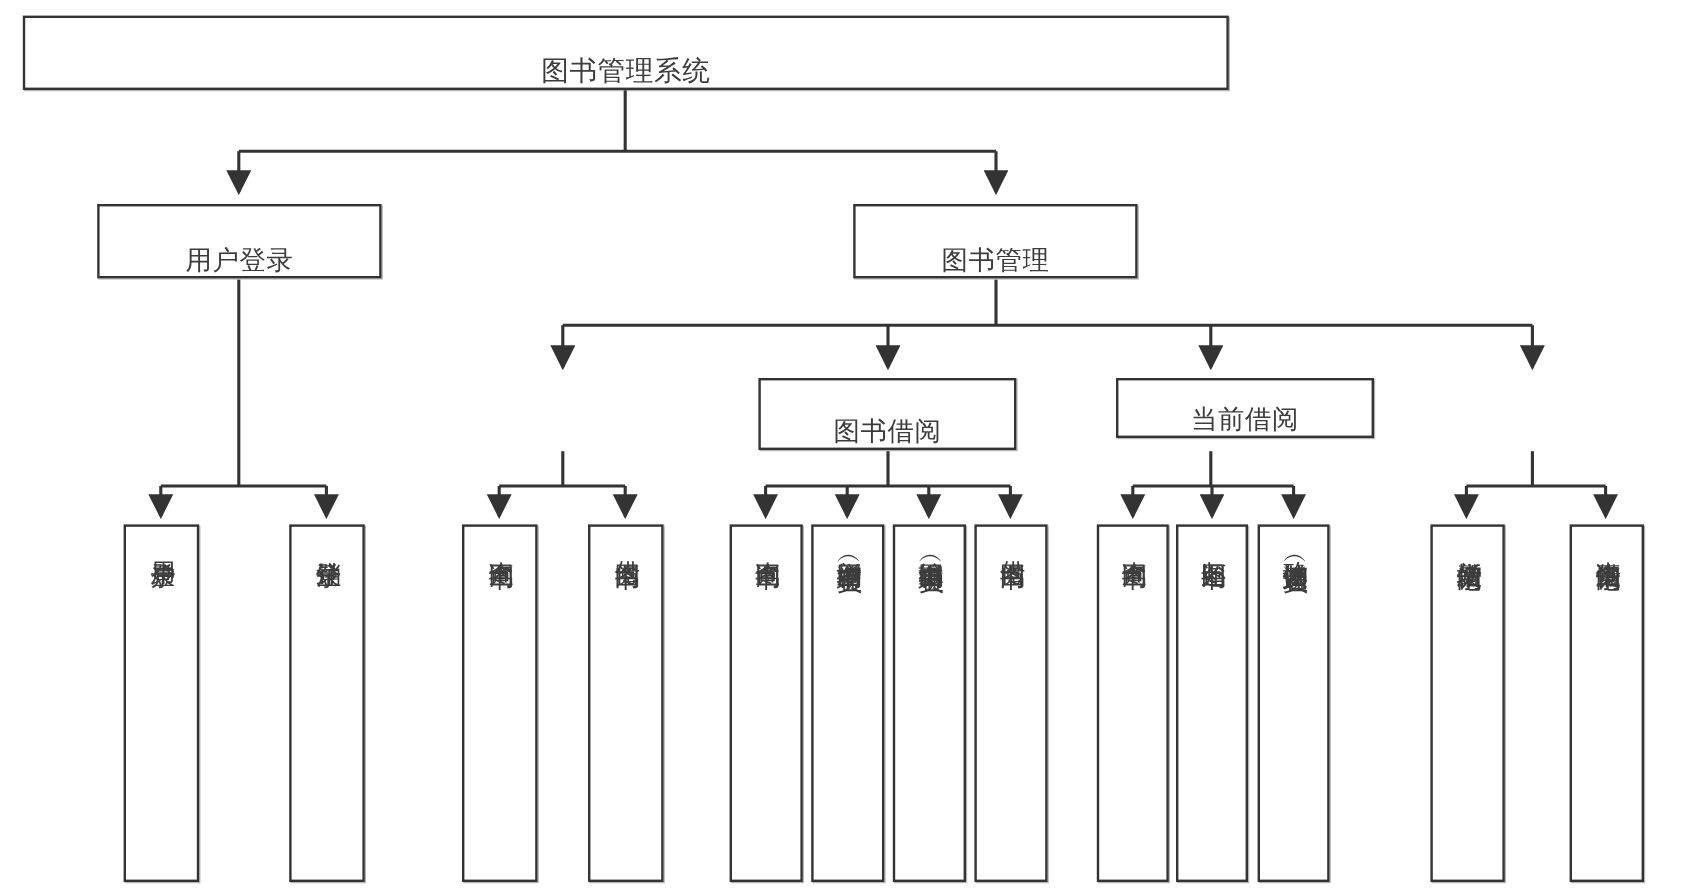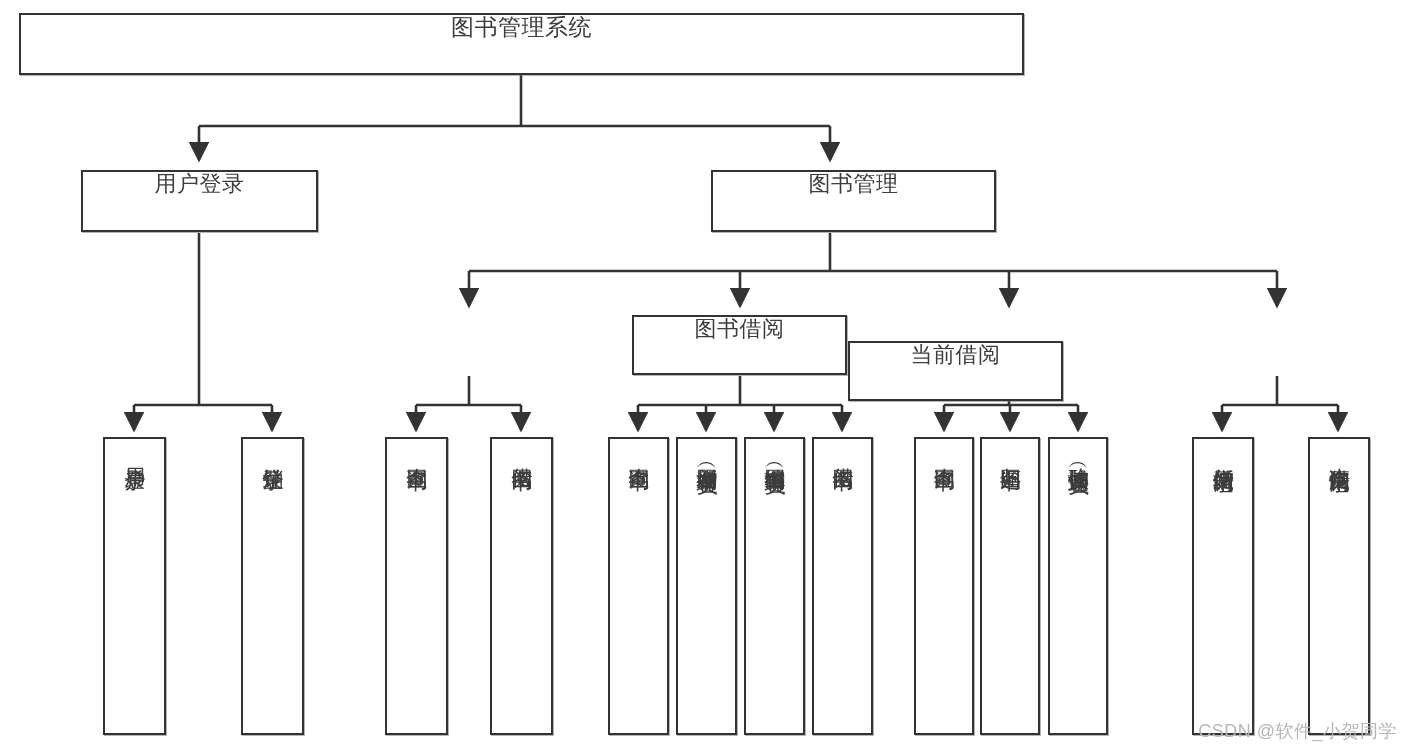--- a/index.html
+++ b/index.html
@@ -26,21 +26,21 @@
     height: 747px;
     pointer-events: none;
   }
   .node {
     position: absolute;
     box-sizing: border-box;
     background: #ffffff;
     border: 2px solid #333333;
     box-shadow: 1px 1px 0 0 rgba(120,120,120,0.55);
     display: flex;
-    align-items: flex-start;
+    align-items: flex-end;
     justify-content: center;
     color: #3c3c3c;
     z-index: 2;
   }
   .node .label {
     display: block;
     text-align: center;
     line-height: 1.12;
     white-space: pre;
   }
@@ -130,28 +130,28 @@
     </g>
   </svg>
 
   <div class="node horiz root" style="left:19px; top:13px; width:1005px; height:62px;">
     <span class="label">图书管理系统</span>
   </div>
 
   <div class="node horiz" style="left:81px; top:170px; width:237px; height:62px;">
     <span class="label">用户登录</span>
   </div>
-  <div class="node horiz" style="left:711px; top:170px; width:285px; height:62px;">
+  <div class="node horiz" style="left:711px; top:170px; width:237px; height:62px;">
     <span class="label">图书管理</span>
   </div>
 
   <div class="node horiz" style="left:632px; top:315px; width:215px; height:60px;">
     <span class="label">图书借阅</span>
   </div>
-  <div class="node horiz" style="left:848px; top:315px; width:215px; height:60px;margin-top:26px;">
+  <div class="node horiz" style="left:930px; top:315px; width:215px; height:50px;">
     <span class="label">当前借阅</span>
   </div>
 
   <div class="node vert" style="left:103px; top:437px; width:63px; height:298px;">
     <span class="label">用户登录</span>
   </div>
   <div class="node vert" style="left:241px; top:437px; width:63px; height:298px;">
     <span class="label">注销登录</span>
   </div>
 
@@ -185,15 +185,14 @@
     <span class="label">确认归还（管理员）</span>
   </div>
 
   <div class="node vert" style="left:1192px; top:437px; width:62px; height:298px;">
     <span class="label">新增借阅记录</span>
   </div>
   <div class="node vert" style="left:1308px; top:437px; width:62px; height:298px;">
     <span class="label">查询借阅记录</span>
   </div>
 
-  <div class="watermark">CSDN @软件_小贺同学</div>
 
 </div>
 
 </body></html>

